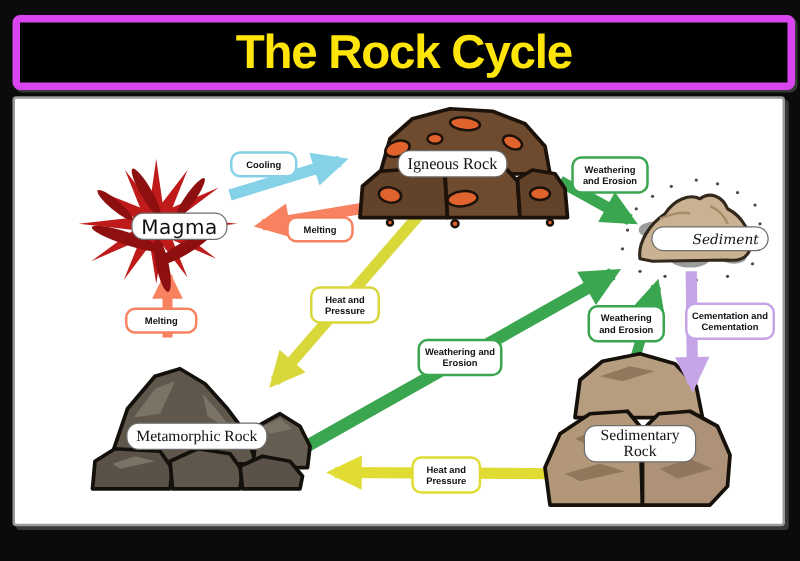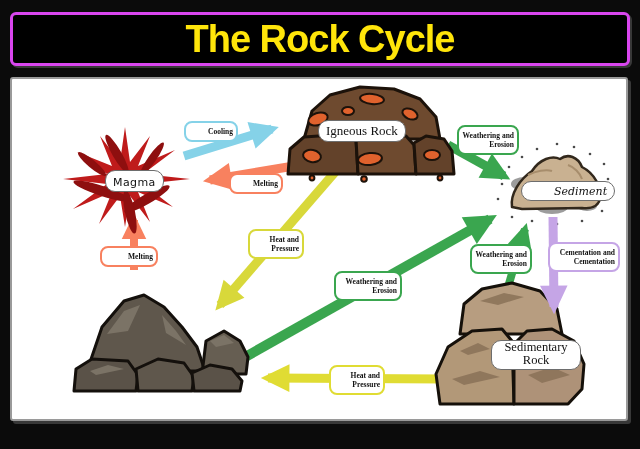--- a/index.html
+++ b/index.html
@@ -1,33 +1,33 @@
 <!DOCTYPE html>
 <html><head>
 <meta charset="utf-8">
 <style>
   html,body{margin:0;padding:0;background:#0b0b0b;}
   .stage{position:relative;width:640px;height:449px;background:#0b0b0b;overflow:hidden;
          font-family:"Liberation Sans",sans-serif;}
   .title-box{position:absolute;left:10px;top:12px;width:614px;height:48px;background:#000;
-             border:3px solid #d946ef;border-radius:6px;box-shadow:2px 2px 0 rgba(110,110,110,.45);
+             border:6px solid #d946ef;border-radius:6px;box-shadow:2px 2px 0 rgba(110,110,110,.45);
              display:flex;align-items:center;justify-content:center;}
   .title-text{color:#ffe50a;font-weight:bold;font-size:38px;letter-spacing:-1px;line-height:1;}
   .panel{position:absolute;left:10px;top:77px;width:614px;height:340px;background:#ffffff;
          border:2px solid #9a9a9a;border-radius:3px;box-shadow:3px 3px 0 rgba(110,110,110,.45);}
   .panel svg{position:absolute;left:0;top:0;}
   .tag{position:absolute;background:#fff;border:2px solid #000;border-radius:8px;
-       font-size:7.5px;font-weight:bold;color:#111;text-align:right;line-height:1.2;
-       padding:4px 3px;box-sizing:border-box;z-index:5;font-family:Liberation Serif, serif;}
+       font-size:7.5px;font-weight:bold;color:#111;text-align:center;line-height:1.2;
+       padding:4px 3px;box-sizing:border-box;z-index:5;}
   .pill{position:absolute;background:#fff;border:1.5px solid #6d6d6d;border-radius:10px;
         color:#111;text-align:center;padding:2px 7px;box-sizing:border-box;z-index:6;
-        display:flex;align-items:flex-end;justify-content:center;}
+        display:flex;align-items:center;justify-content:center;}
   .pill.serif{font-family:"Liberation Serif",serif;font-size:13px;white-space:nowrap;}
-  .pill.serif2{font-family:"Liberation Serif",serif;font-size:12.5px;line-height:1.05;margin-left:24px;}
-  .pill.hand{font-family:"DejaVu Sans",sans-serif;font-size:11px;letter-spacing:.4px;}
+  .pill.serif2{font-family:"Liberation Serif",serif;font-size:12.5px;line-height:1.05;}
+  .pill.hand{font-family:"DejaVu Sans",sans-serif;font-size:16px;letter-spacing:.4px;}
   .pill.script{font-family:"DejaVu Serif",serif;font-style:italic;font-size:11px;}
   .watermark{position:absolute;left:5px;top:426px;color:#262626;font-weight:bold;font-size:11.5px;}
 </style>
 </head>
 <body>
 
 <div class="stage">
 
   <div class="title-box">
     <div class="title-text">The Rock Cycle</div>
@@ -182,18 +182,21 @@
 
     <div class="pill hand" style="left:93px;top:91px;height:22px;">
         <span>Magma</span>
       </div>
     <div class="pill serif" style="left:306px;top:41px;height:22px;">
         <span>Igneous Rock</span>
       </div>
     <div class="pill script" style="left:509px;top:102px;height:20px;padding-left:32px;">
         <span>Sediment</span>
       </div>
+    <div class="pill serif" style="left:89px;top:259px;height:22px;font-size:12.5px;">
+        <span>Metamorphic Rock</span>
+      </div>
     <div class="pill serif2" style="left:455px;top:261px;width:90px;height:30px;">
         <span>Sedimentary Rock</span>
       </div>
   </div>
 
 </div>
 
 </body></html>

